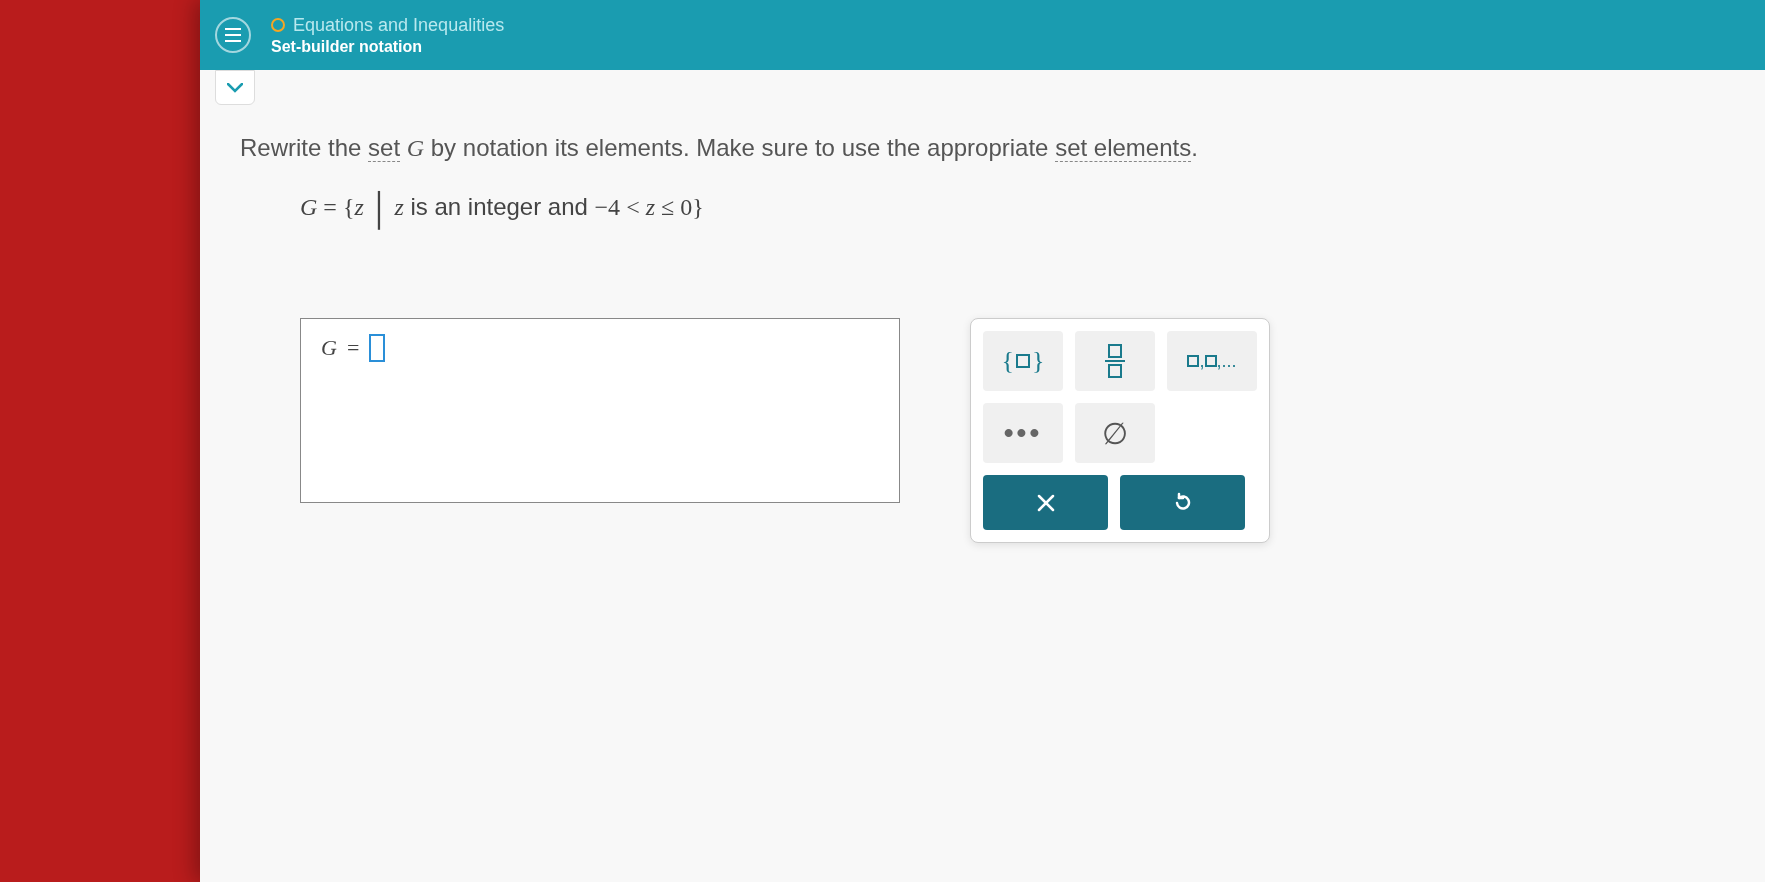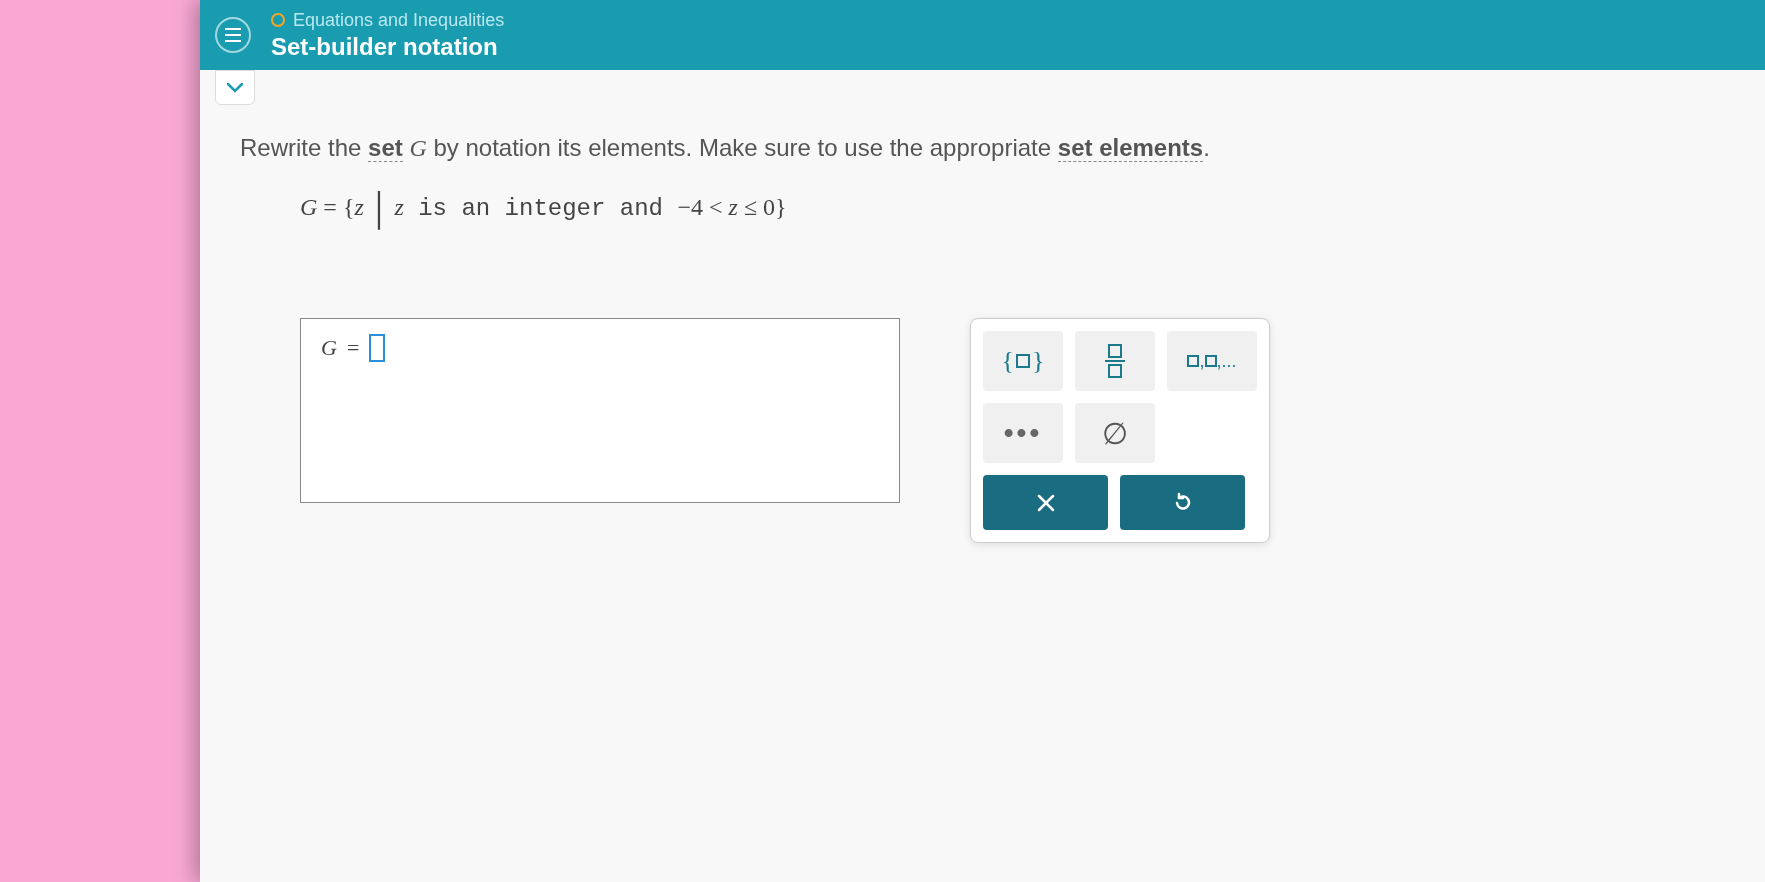--- a/index.html
+++ b/index.html
@@ -4,21 +4,21 @@
   <style>
     * { margin: 0; padding: 0; box-sizing: border-box; }
     body {
       font-family: Arial, sans-serif;
       background: #888;
       width: 1765px;
       height: 882px;
       overflow: hidden;
     }
     .outer-frame {
-      background: #f9a8d4;
+      background: #b91c1c;
       padding-left: 200px;
       height: 100%;
     }
     .app-window {
       background: #f5f5f5;
       height: 100%;
       box-shadow: -5px 0 20px rgba(0,0,0,0.3);
     }
     .header-bar {
       background: #1a9cb0;
@@ -57,21 +57,21 @@
     }
     .target-icon {
       width: 14px;
       height: 14px;
       border: 2px solid #f5a623;
       border-radius: 50%;
       display: inline-block;
     }
     .header-topic {
       color: white;
-      font-size: 24px;
+      font-size: 16px;
       font-weight: bold;
       margin-top: 2px;
     }
     .content-area {
       background: #f8f8f8;
       padding: 0;
       min-height: calc(100% - 70px);
     }
     .collapse-btn {
       width: 40px;
@@ -92,21 +92,20 @@
     }
     .question-text {
       font-size: 24px;
       color: #555;
       line-height: 1.5;
     }
     .term-link {
       color: #555;
       border-bottom: 1px dashed #888;
       cursor: help;
-      font-weight: bold;
     }
     .formula {
       font-size: 24px;
       color: #444;
       margin: 25px 0 0 60px;
       font-family: 'Times New Roman', serif;
     }
     .formula .italic { font-style: italic; }
     .formula .bar { font-size: 32px; vertical-align: middle; padding: 0 4px; }
     .answer-row {
@@ -224,21 +223,21 @@
             <path d="M1 1 L8 8 L15 1" stroke="#1a9cb0" stroke-width="2.5" fill="none" stroke-linecap="round"></path>
           </svg>
       </div>
 
       <div class="question-section">
         <p class="question-text">
           <span>Rewrite the </span><span class="term-link">set</span><span> </span><span style="font-style:italic;font-family:'Times New Roman',serif">G</span><span> by notation its elements. Make sure to use the appropriate </span><span class="term-link">set elements</span><span>.</span>
         </p>
 
         <div class="formula">
-          <span class="italic">G</span><span> = </span><span>{</span><span class="italic">z</span><span class="bar">│</span><span class="italic">z</span><span style="font-family:Liberation Mono, monospace;font-style:normal"> is an integer and </span><span>−4</span><span> &lt; </span><span class="italic">z</span><span> ≤ </span><span>0</span><span>}</span>
+          <span class="italic">G</span><span> = </span><span>{</span><span class="italic">z</span><span class="bar">│</span><span class="italic">z</span><span style="font-family:Liberation Sans, sans-serif;font-style:normal"> is an integer and </span><span>−4</span><span> &lt; </span><span class="italic">z</span><span> ≤ </span><span>0</span><span>}</span>
         </div>
 
         <div class="answer-row">
           <div class="answer-box">
             <span class="answer-label">
               <span>G</span>
               <span style="font-style:normal"> = </span>
               <span class="input-slot"></span>
             </span>
           </div>

